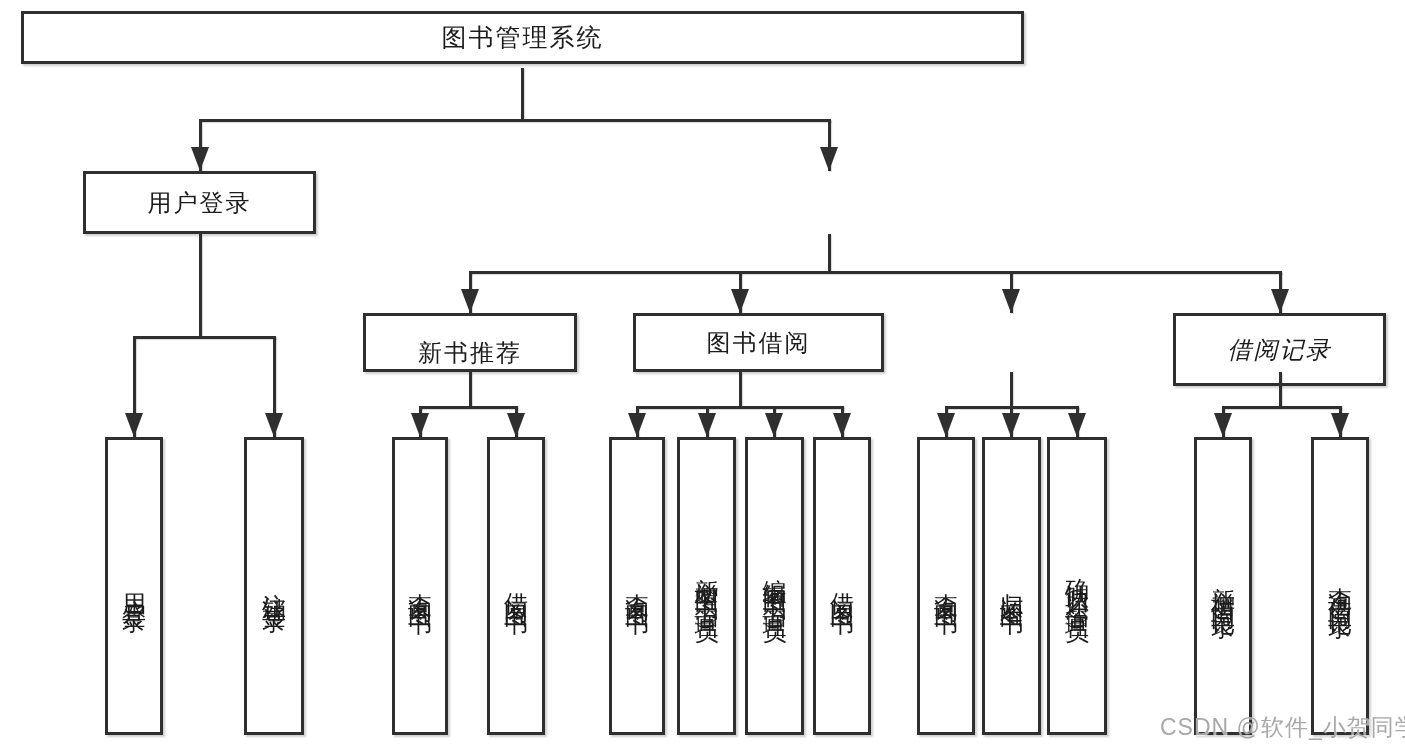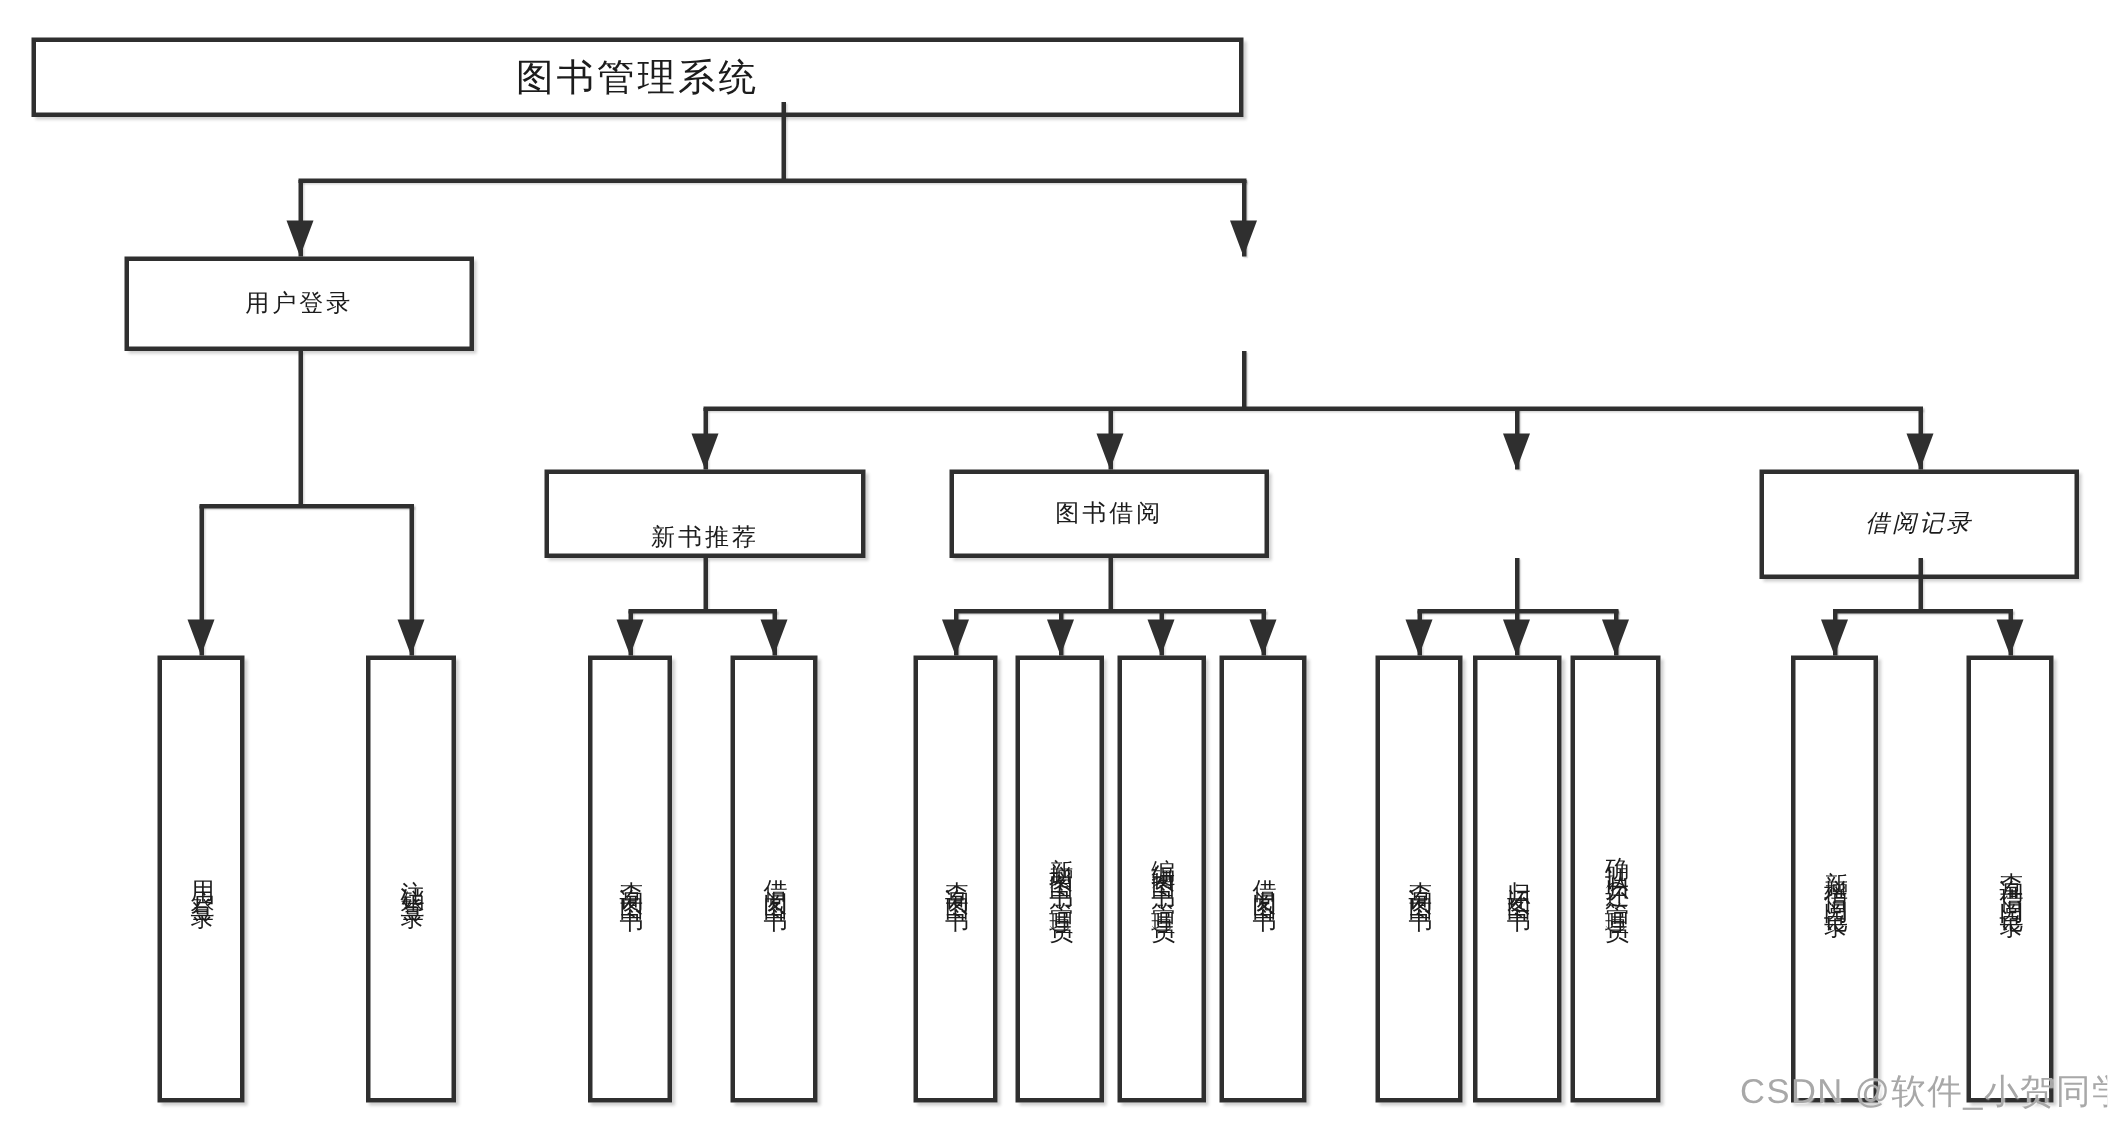--- a/index.html
+++ b/index.html
@@ -20,21 +20,21 @@
     box-sizing: border-box;
     border: 3px solid #2f2f2f;
     background: #ffffff;
     display: flex;
     align-items: center;
     justify-content: center;
     color: #1c1c1c;
     box-shadow: 2px 2px 2px rgba(60,60,60,0.25);
   }
   .node .label {
-    font-size: 16px;
+    font-size: 24px;
     letter-spacing: 2px;
     white-space: nowrap;
     text-align: center;
   }
   .node.root .label {
     font-size: 25px;
   }
   .node.vertical .label {
     writing-mode: vertical-rl;
     text-orientation: mixed;
@@ -63,30 +63,30 @@
     letter-spacing: 1px;
     text-shadow: 1px 1px 1px rgba(255,255,255,0.7);
     white-space: nowrap;
   }
 </style>
 </head>
 <body>
 
 <div class="canvas">
   <span class="watermark" style="left: 1160px; top: 712px; color: rgb(168, 168, 168);">CSDN @软件_小贺同学</span>
-<div class="node root" style="left: 21px; top: 25px; width: 808px; height: 53px;">
+<div class="node root" style="left: 21px; top: 11px; width: 1003px; height: 53px;">
       <span class="label">图书管理系统</span>
     </div>
     <div class="node" style="left: 83px; top: 171px; width: 233px; height: 63px;">
       <span class="label">用户登录</span>
     </div>
     <div class="node" style="left: 363px; top: 313px; width: 214px; height: 59px; align-items: flex-end;">
       <span class="label">新书推荐</span>
     </div>
-    <div class="node" style="left: 633px; top: 313px; width: 213px; height: 59px;">
+    <div class="node" style="left: 633px; top: 313px; width: 251px; height: 59px;">
       <span class="label">图书借阅</span>
     </div>
     <div class="node" style="left: 1173px; top: 313px; width: 213px; height: 73px; font-style: italic;">
       <span class="label">借阅记录</span>
     </div>
     <div class="node vertical" style="left: 105px; top: 437px; width: 58px; height: 298px;">
       <span class="label">用户登录</span>
     </div>
     <div class="node vertical" style="left: 244px; top: 437px; width: 60px; height: 298px;">
       <span class="label">注销登录</span>

